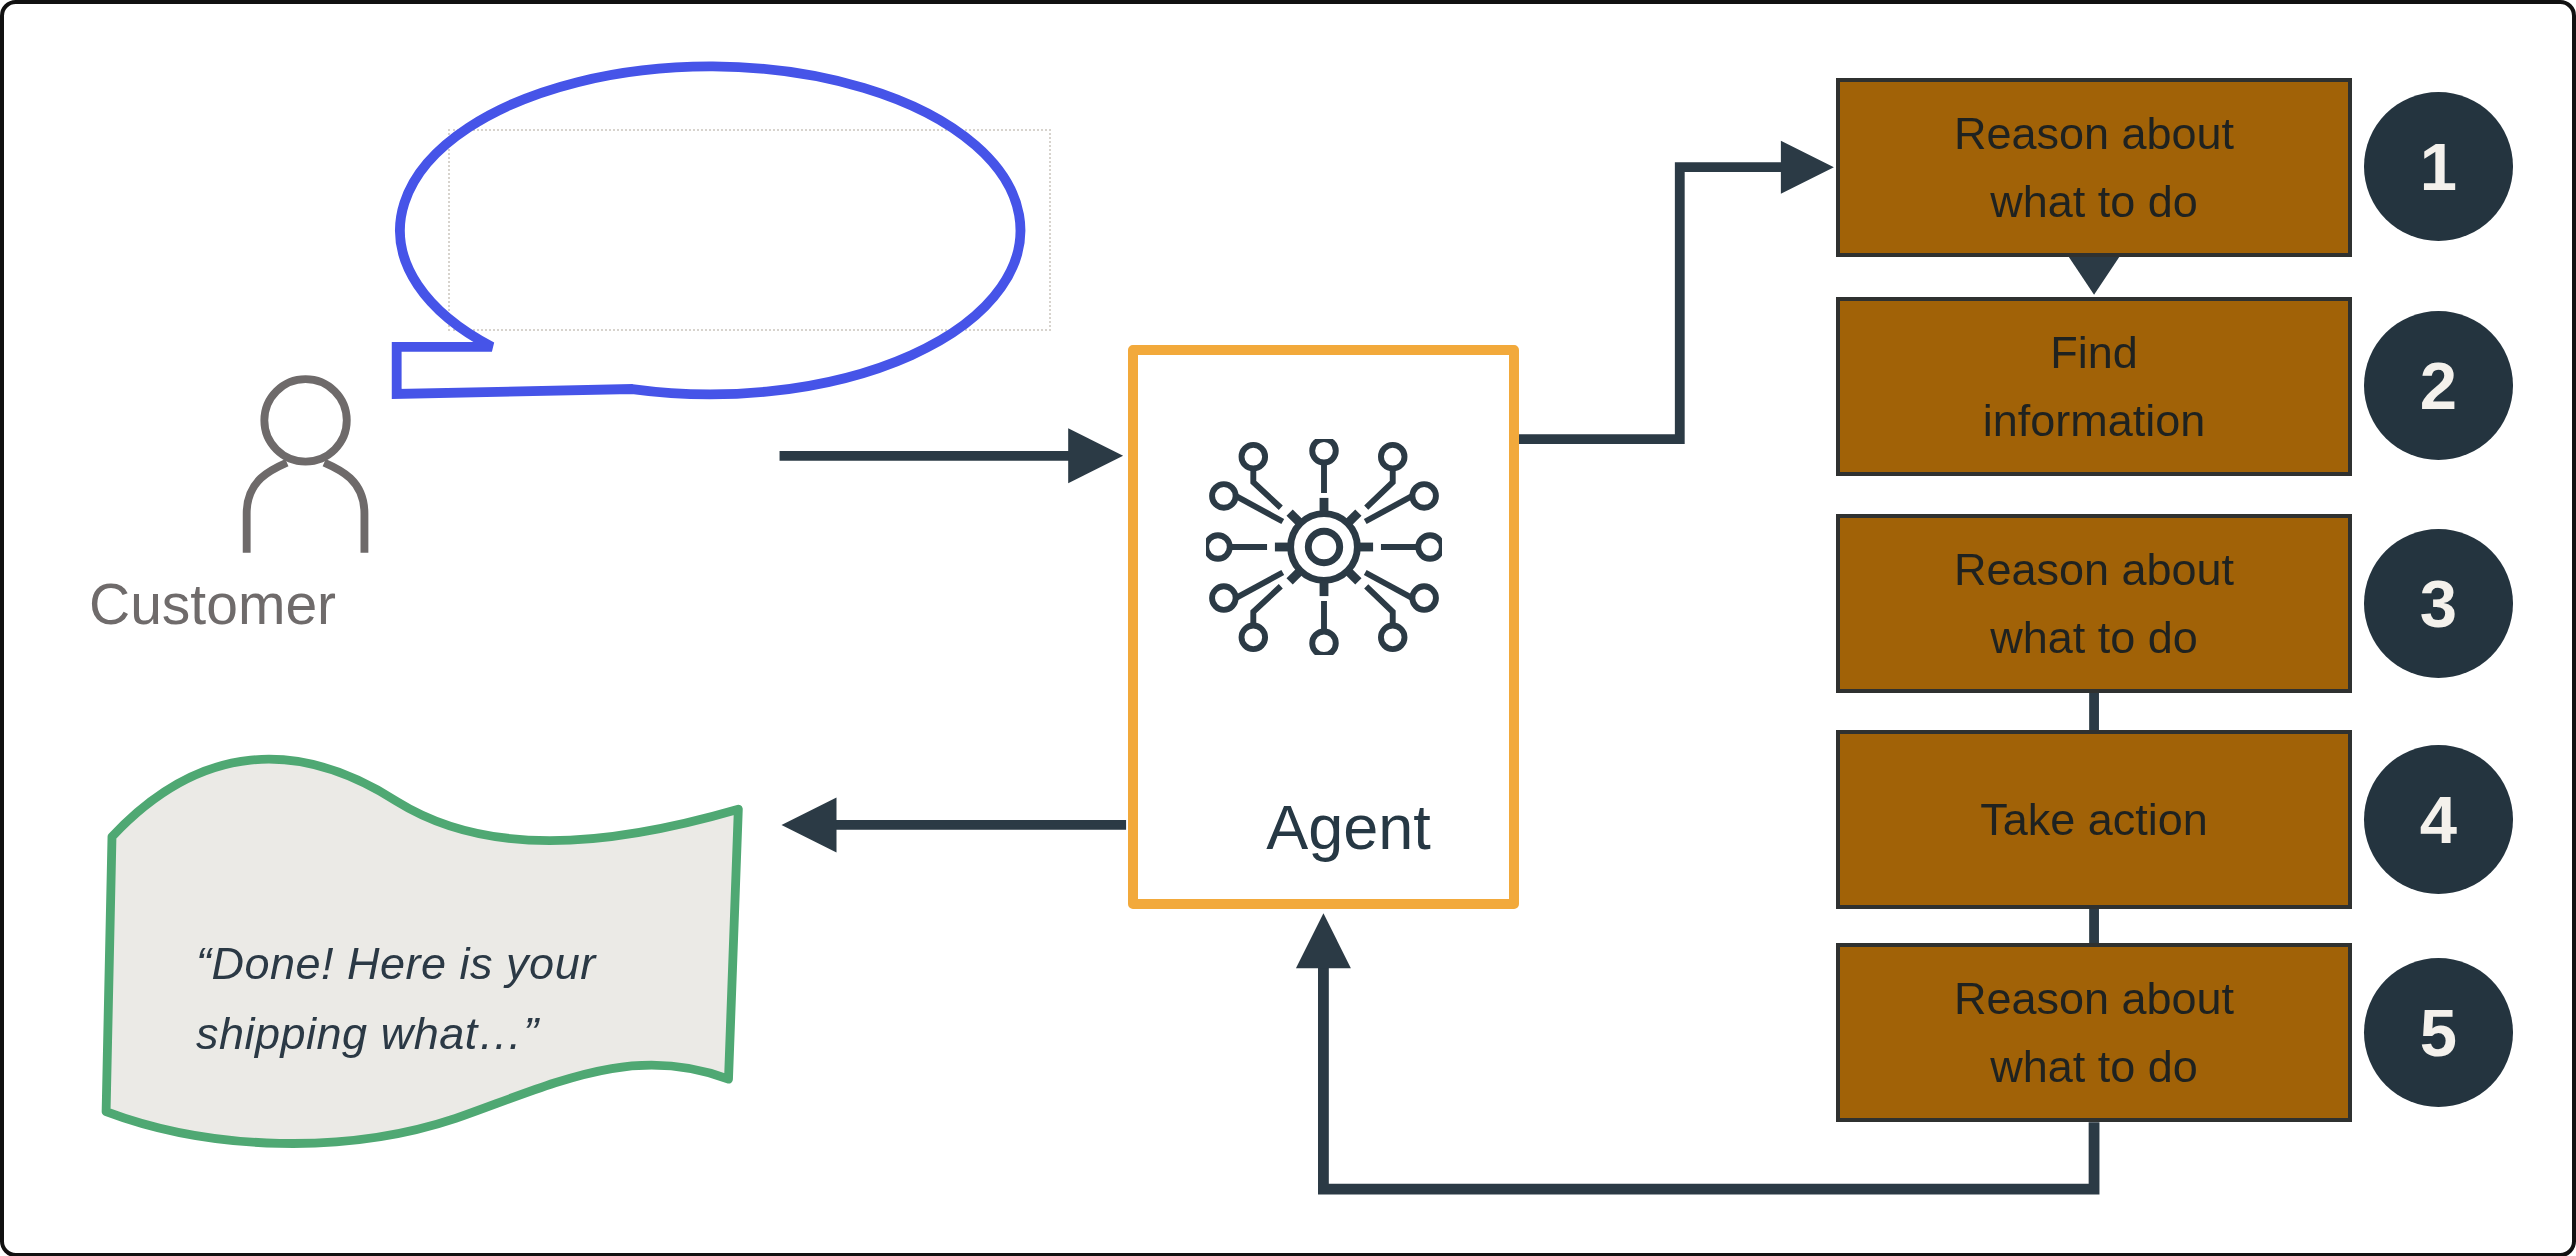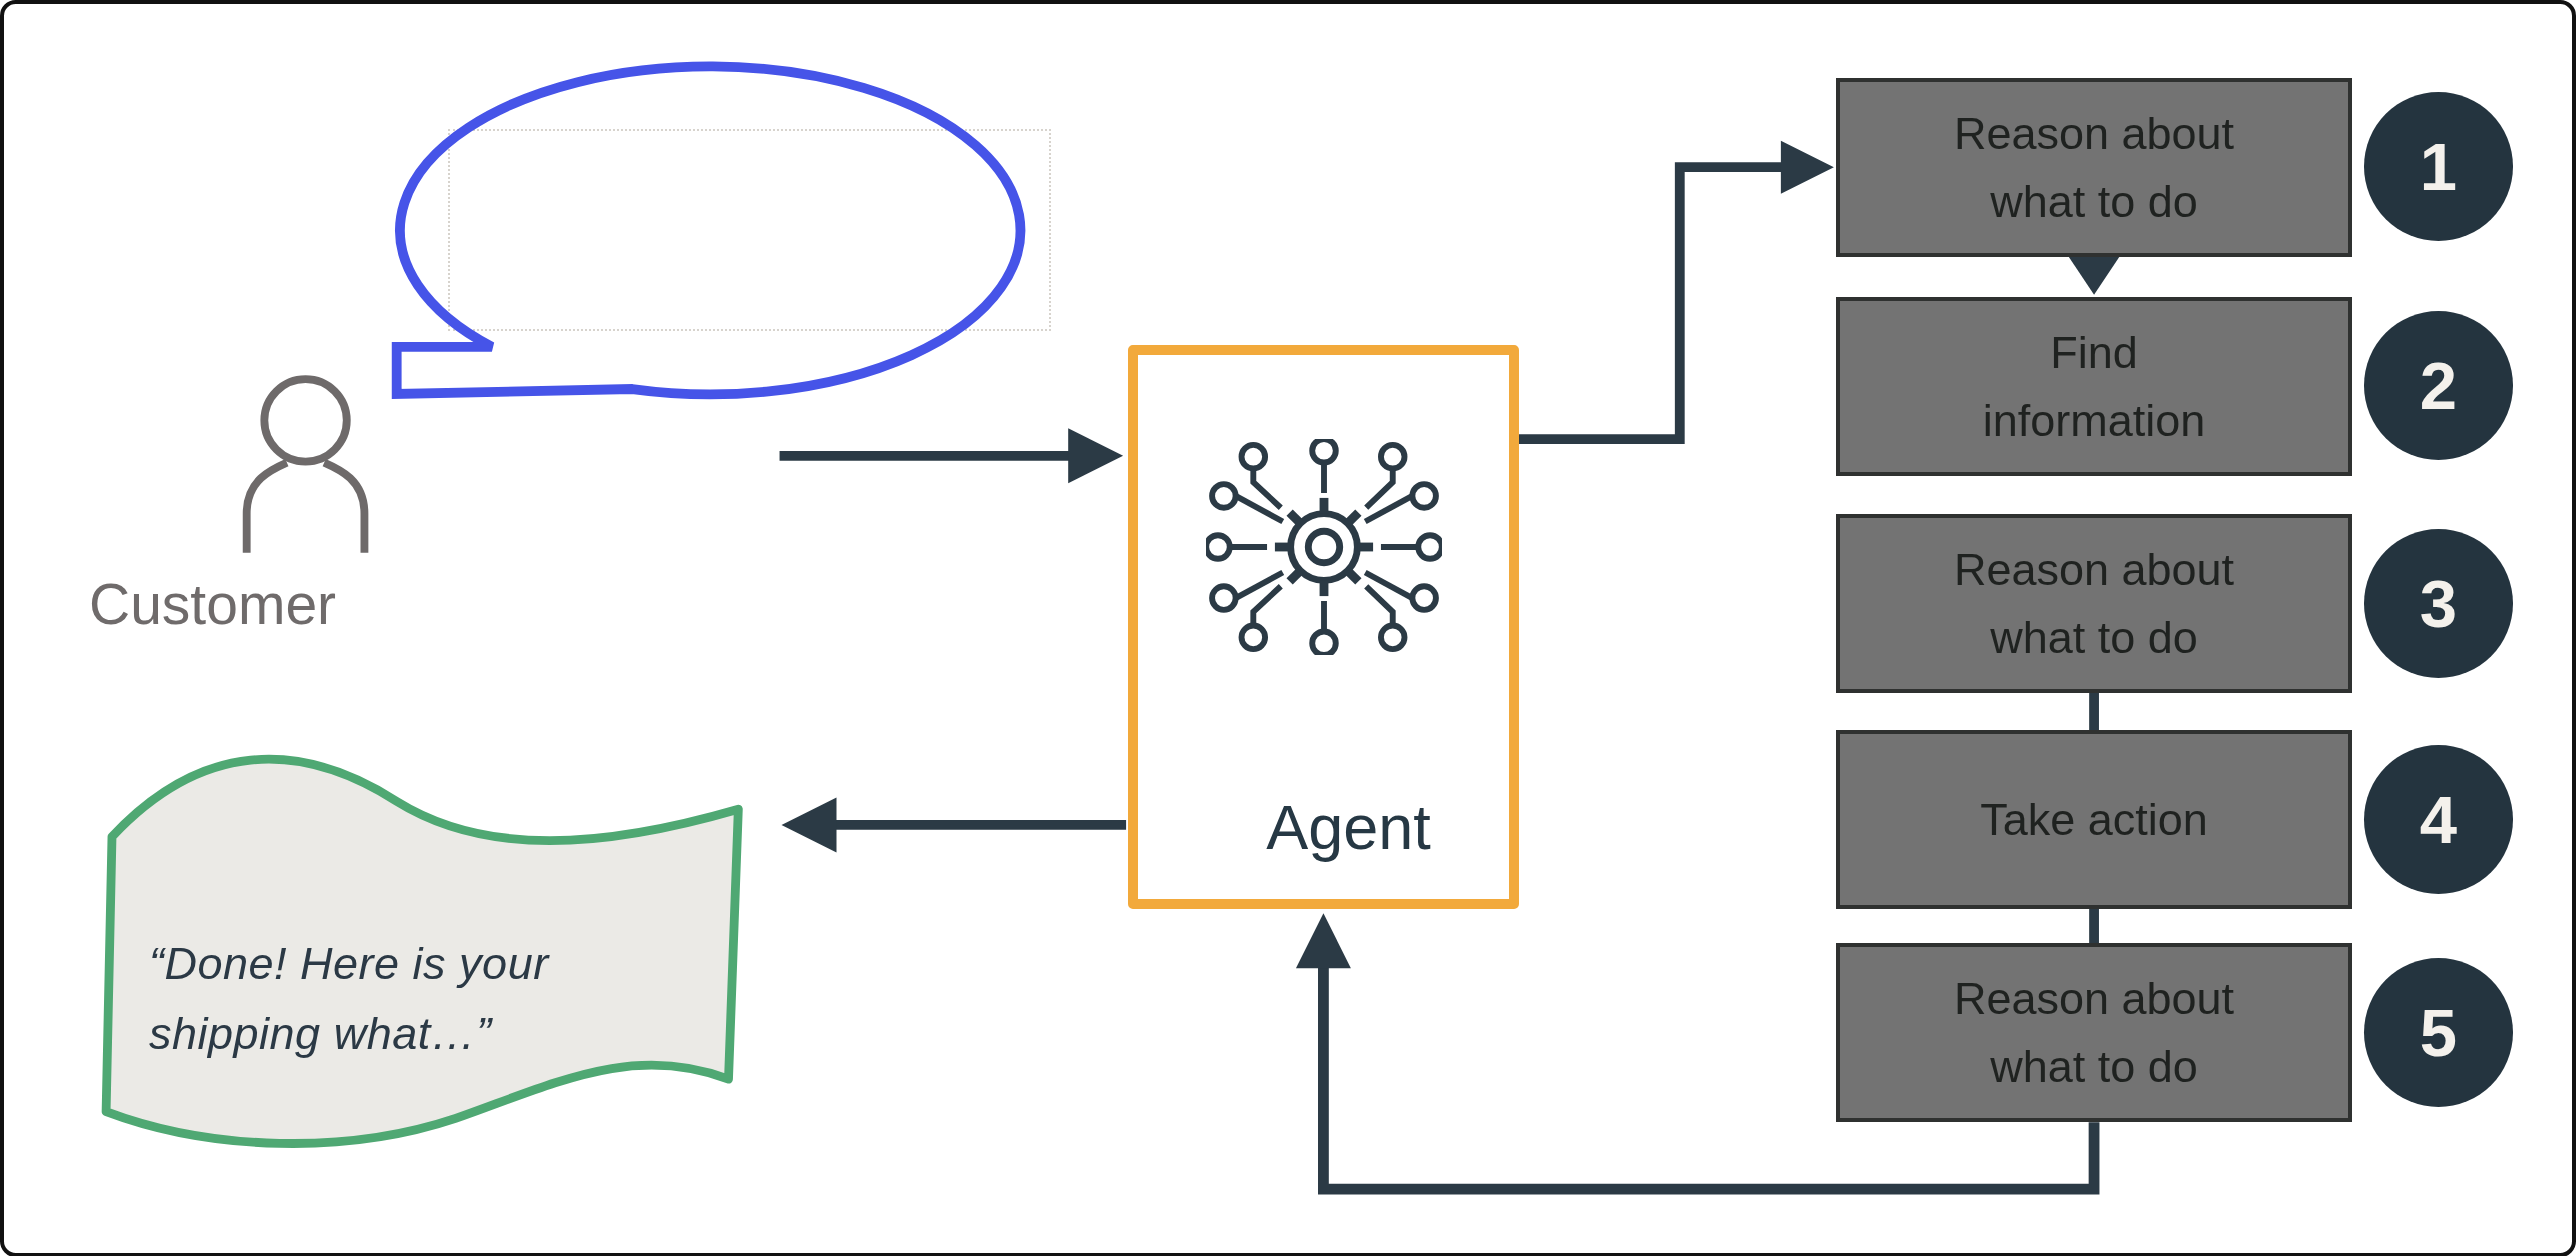--- a/index.html
+++ b/index.html
@@ -29,36 +29,36 @@
     box-sizing:border-box;border:10.8px solid #F2A93B;border-radius:4.9px;background:#fff;
   }
   .agent-label{
     position:absolute;left:1124px;top:787px;width:391px;text-align:center;
     font-size:63px;color:#263844;padding-left:25px;
   }
   .agent-icon{position:absolute;left:1202px;top:435px;}
   .person-icon{position:absolute;left:226px;top:368px;}
   .step{
     position:absolute;left:1832px;width:516px;height:179px;box-sizing:border-box;
-    background:#737373;border:4.9px solid #2F3130;
+    background:#a16207;border:4.9px solid #2F3130;
     display:flex;flex-direction:column;align-items:center;justify-content:center;
     font-size:45px;line-height:1.5;color:#1F2220;text-align:center;
   }
   .step span{display:block;}
   .badge{
     position:absolute;left:2360px;width:149px;height:149px;border-radius:50%;
     background:#24343F;color:#F4F1EC;display:flex;align-items:center;justify-content:center;
     font-size:67px;font-weight:bold;
   }
   .banner-text{
     position:absolute;left:145px;top:925px;width:589px;
     font-style:italic;font-size:45px;font-weight:500;line-height:1.55;
     color:#2B3945;letter-spacing:0.5px;
   }
-  .banner-text span{display:block;}
+  .banner-text span{display:block;margin-left:47px;}
 </style>
 </head>
 <body>
 
 <div class="canvas">
 
   <div class="dotted-rect"></div>
 
   <svg class="overlay" viewBox="0 0 2624 1280">
 

